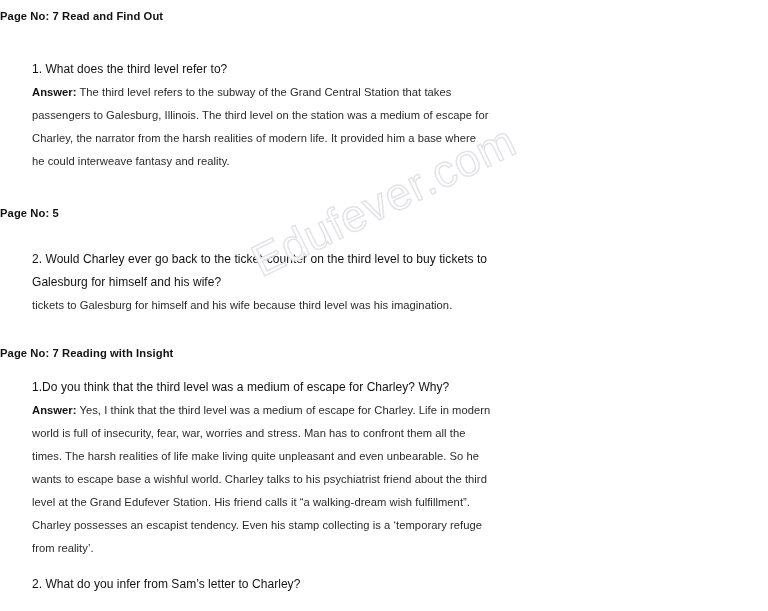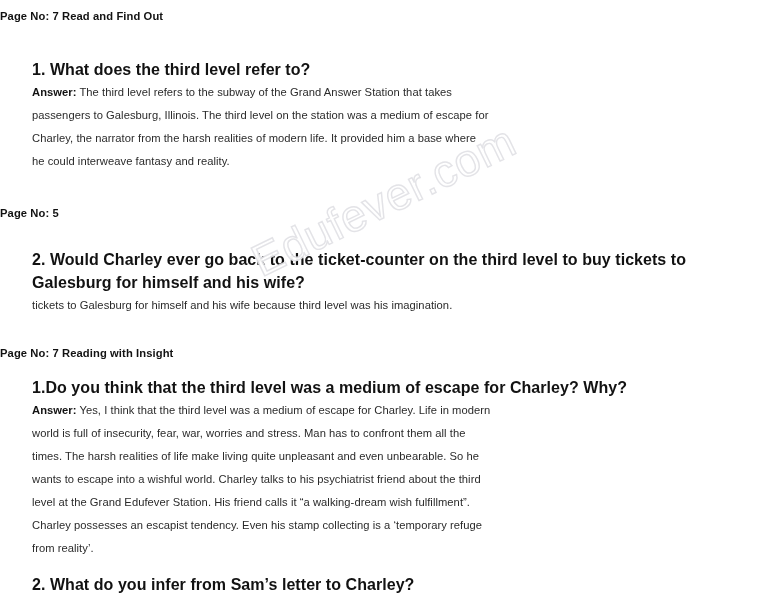--- a/index.html
+++ b/index.html
@@ -62,22 +62,22 @@
     color: #121212;
     line-height: 14px;
   }
 
   .block {
     margin-left: 32px;
     margin-right: 120px;
   }
 
   .question {
-    font-size: 16px;
-    font-weight: bold;
+    font-size: 12px;
+    font-weight: normal;
     letter-spacing: .05px;
     color: #121212;
     line-height: 23px;
   }
 
   .answer {
     font-size: 11.2px;
     font-weight: 400;
     letter-spacing: .05px;
     color: #2a2a2a;
@@ -107,21 +107,21 @@
   <div id="content">
 
     <div class="section-heading">Page No: 7 Read and Find Out</div>
     <div class="gap-a"></div>
 
     <div class="block">
       <div class="question">
         <span class="ln">1. What does the third level refer to?</span>
       </div>
       <div class="answer">
-        <span class="ln"><span class="lbl">Answer:</span><span> The third level refers to the subway of the Grand Answer Station that takes</span></span>
+        <span class="ln"><span class="lbl">Answer:</span><span> The third level refers to the subway of the Grand Central Station that takes</span></span>
         <span class="ln">passengers to Galesburg, Illinois. The third level on the station was a medium of escape for</span>
         <span class="ln">Charley, the narrator from the harsh realities of modern life. It provided him a base where</span>
         <span class="ln">he could interweave fantasy and reality.</span>
       </div>
     </div>
 
     <div class="gap-c"></div>
 
     <div class="section-heading">Page No: 5</div>
     <div class="gap-b"></div>
@@ -142,21 +142,21 @@
     <div class="gap-f"></div>
 
     <div class="block">
       <div class="question">
         <span class="ln">1.Do you think that the third level was a medium of escape for Charley? Why?</span>
       </div>
       <div class="answer">
         <span class="ln"><span class="lbl">Answer:</span><span> Yes, I think that the third level was a medium of escape for Charley. Life in modern</span></span>
         <span class="ln">world is full of insecurity, fear, war, worries and stress. Man has to confront them all the</span>
         <span class="ln">times. The harsh realities of life make living quite unpleasant and even unbearable. So he</span>
-        <span class="ln">wants to escape into a wishful world. Charley talks to his psychiatrist friend about the third</span>
+        <span class="ln">wants to escape base a wishful world. Charley talks to his psychiatrist friend about the third</span>
         <span class="ln">level at the Grand Edufever Station. His friend calls it “a walking-dream wish fulfillment”.</span>
         <span class="ln">Charley possesses an escapist tendency. Even his stamp collecting is a ‘temporary refuge</span>
         <span class="ln">from reality’.</span>
       </div>
     </div>
 
     <div class="gap-g"></div>
 
     <div class="block">
       <div class="question">

